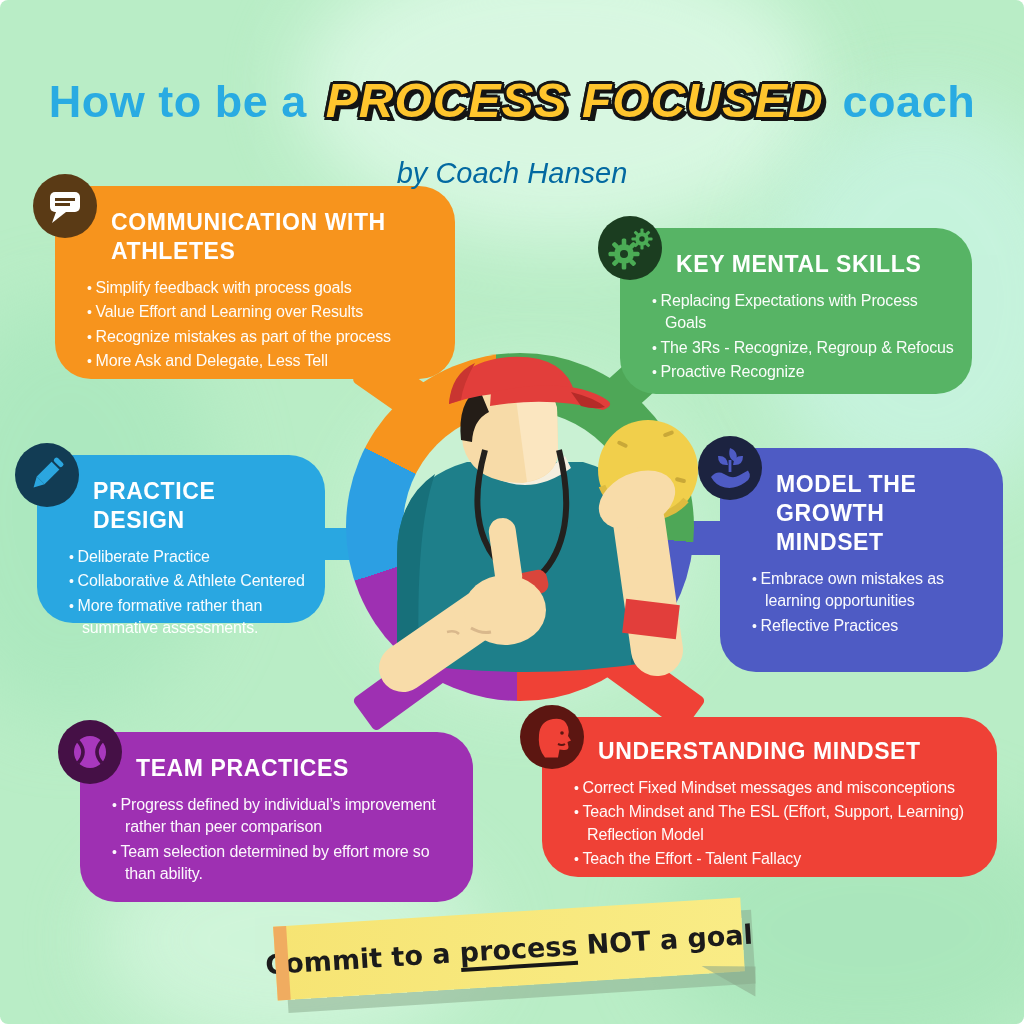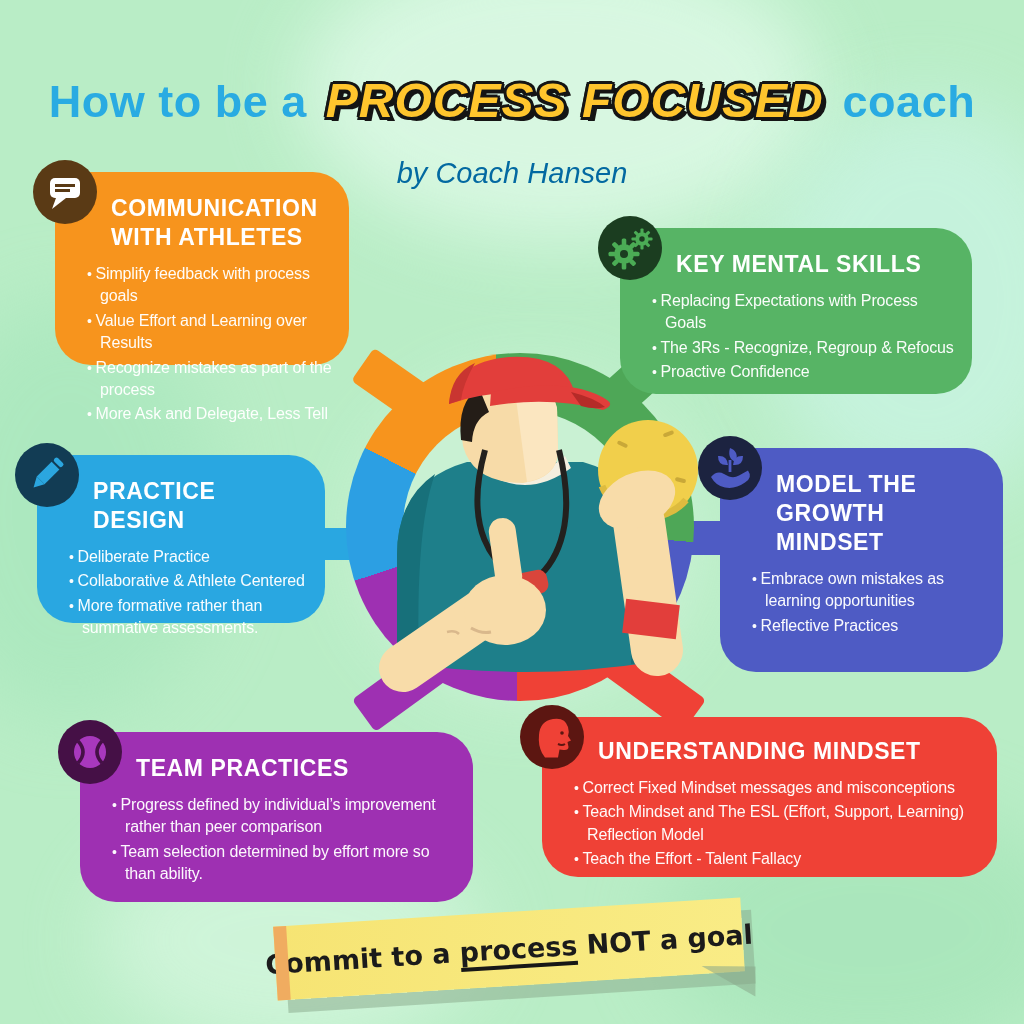--- a/index.html
+++ b/index.html
@@ -1,17 +1,17 @@
 <!DOCTYPE html>
 <html><head>
 <meta charset="utf-8">
 <style>
   html,body{margin:0;padding:0;}
   .stage{position:relative;width:1024px;height:1024px;overflow:hidden;
-    background:#B9EDC6;font-family:"Liberation Sans",sans-serif;}
+    background:#B9EDC6;font-family:"Liberation Sans",sans-serif;border-radius:8px;}
   .blob{position:absolute;border-radius:50%;filter:blur(38px);}
   .b1{left:300px;top:-60px;width:520px;height:300px;background:#DCF9E5;opacity:.9;}
   .b2{left:-80px;top:300px;width:300px;height:420px;background:#A3E5BA;opacity:.55;}
   .b3{left:760px;top:100px;width:330px;height:400px;background:#CBF5E6;opacity:.7;}
   .b4{left:660px;top:800px;width:420px;height:260px;background:#9FE2B4;opacity:.55;}
   .b5{left:100px;top:830px;width:380px;height:220px;background:#D8F8E1;opacity:.7;}
   .b6{left:360px;top:380px;width:340px;height:320px;background:#CFF4D9;opacity:.8;}
 
   
   .header{position:absolute;top:46px;left:0;width:100%;text-align:center;z-index:7;}
@@ -42,21 +42,21 @@
   .coach{position:absolute;left:345px;top:350px;width:360px;height:400px;z-index:5;}
 
   
   .card{position:absolute;z-index:6;border-radius:36px;color:#fff;}
   .card h2{margin:22px 16px 0 56px;font-size:23px;font-weight:700;letter-spacing:.6px;
     line-height:1.26;color:#FFFFFF;}
   .card ul{margin:11px 0 0 0;padding:0 12px 0 32px;list-style:none;}
   .card li{font-size:16px;line-height:1.4;letter-spacing:-.15px;margin-bottom:2px;
     padding-left:13px;text-indent:-13px;color:rgba(255,255,255,.97);}
   .card li::before{content:"• ";font-size:14px;}
-  .c0{left:55px;top:172px;width:294px;height:193px;}
+  .c0{left:55px;top:186px;width:400px;height:193px;}
   .c1{left:620px;top:190px;width:352px;height:166px;margin-top:38px;}
   .c2{left:37px;top:455px;width:288px;height:168px;}
   .c3{left:720px;top:448px;width:283px;height:224px;}
   .c3 h2{width:195px;}
   .c4{left:80px;top:732px;width:393px;height:170px;}
   .c5{left:542px;top:717px;width:455px;height:160px;}
   .c5 h2{margin-top:20px;}
   .icon-badge{position:absolute;left:-22px;top:-12px;width:64px;height:64px;border-radius:50%;
     display:flex;align-items:center;justify-content:center;}
 
@@ -191,21 +191,21 @@
           <rect x="-2.3" y="-15.5" width="4.6" height="7" rx="1.5" transform="rotate(315)"></rect>
           <circle r="10" fill="#4BAC55"></circle>
             <circle r="4" fill="#1B3D20"></circle>
         </g>
       </svg>
     </div>
     <h2>KEY MENTAL SKILLS</h2>
     <ul>
       <li>Replacing Expectations with Process Goals</li>
       <li>The 3Rs - Recognize, Regroup &amp; Refocus</li>
-      <li>Proactive Confidence</li>
+      <li>Proactive Recognize</li>
     </ul>
   </section>
 
   <section class="card c2" style="background-color: rgb(41, 167, 225);">
     <div class="icon-badge" style="background-color: rgb(18, 60, 84);">
       <svg width="64" height="64" viewBox="0 0 64 64" aria-hidden="true">
         <g transform="translate(32,31) rotate(45)" fill="#2BA6DF">
           <rect x="-5.5" y="-19" width="11" height="5" rx="2"></rect>
           <rect x="-5.5" y="-12" width="11" height="21"></rect>
           <path d="M-5.5,9 L5.5,9 L0,19 Z"></path>

